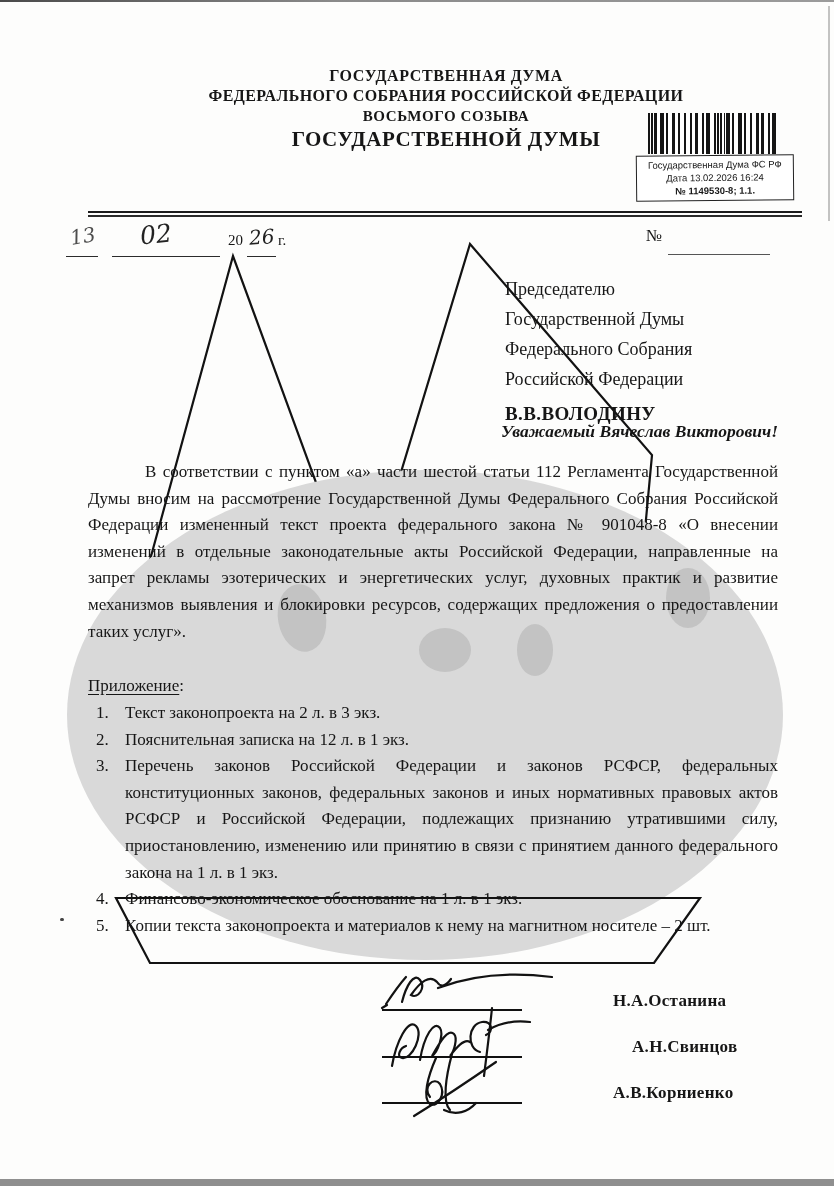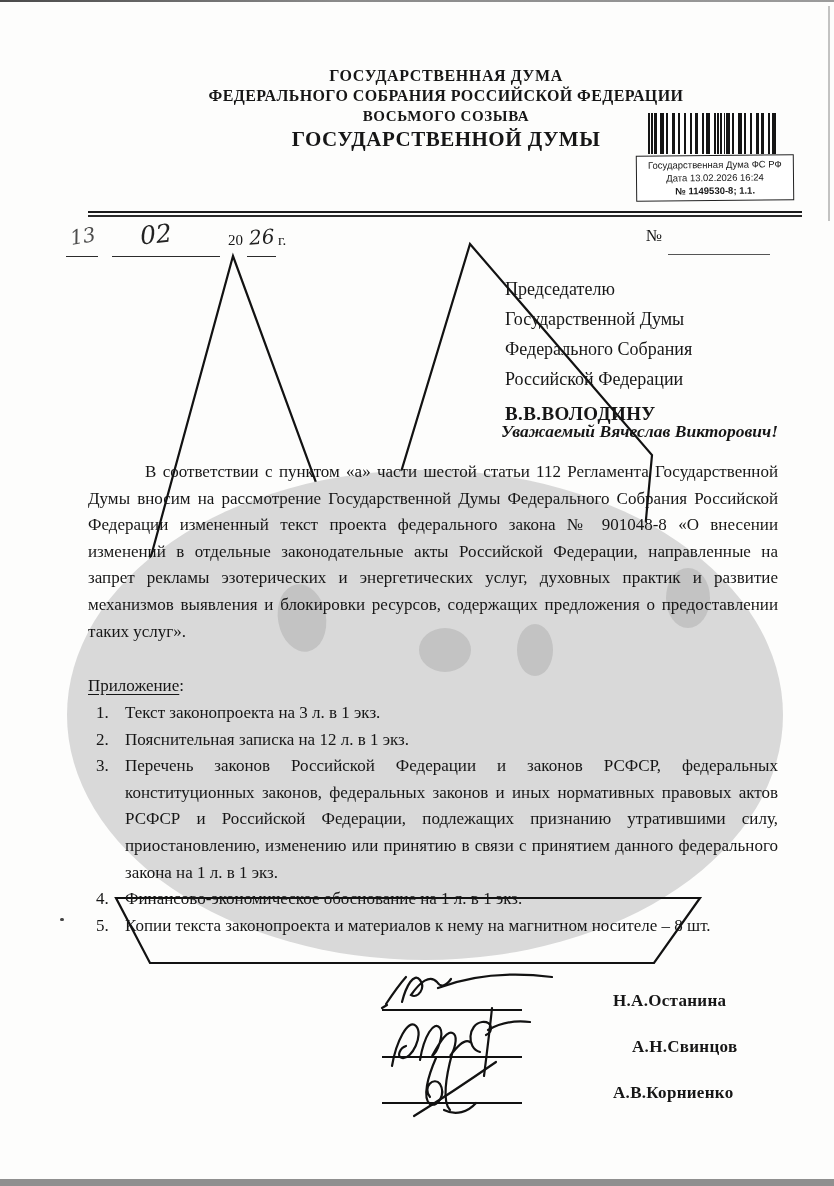--- a/index.html
+++ b/index.html
@@ -129,37 +129,37 @@
     <div class="addr-name">В.В.ВОЛОДИНУ</div>
 
     <div class="salutation">Уважаемый Вячеслав Викторович!</div>
     <div class="para">В соответствии с пунктом «а» части шестой статьи 112 Регламента Государственной Думы вносим на рассмотрение Государственной Думы Федерального Собрания Российской Федерации измененный текст проекта федерального закона № 901048-8 «О внесении изменений в отдельные законодательные акты Российской Федерации, направленные на запрет рекламы эзотерических и энергетических услуг, духовных практик и развитие механизмов выявления и блокировки ресурсов, содержащих предложения о предоставлении таких услуг».</div>
 
     <div class="attach-title"><span class="u">Приложение</span><span>:</span></div>
 
     <div class="list">
       <div class="li">
         <span class="li-num">1.</span>
-        <span class="li-text">Текст законопроекта на 3 л. в 1 экз.</span>
+        <span class="li-text">Текст законопроекта на 2 л. в 3 экз.</span>
       </div>
       <div class="li">
         <span class="li-num">2.</span>
         <span class="li-text">Пояснительная записка на 12 л. в 1 экз.</span>
       </div>
       <div class="li">
         <span class="li-num">3.</span>
         <span class="li-text">Перечень законов Российской Федерации и законов РСФСР, федеральных конституционных законов, федеральных законов и иных нормативных правовых актов РСФСР и Российской Федерации, подлежащих признанию утратившими силу, приостановлению, изменению или принятию в связи с принятием данного федерального закона на 1 л. в 1 экз.</span>
       </div>
       <div class="li">
         <span class="li-num">4.</span>
         <span class="li-text">Финансово-экономическое обоснование на 1 л. в 1 экз.</span>
       </div>
       <div class="li">
         <span class="li-num">5.</span>
-        <span class="li-text">Копии текста законопроекта и материалов к нему на магнитном носителе – 8 шт.</span>
+        <span class="li-text">Копии текста законопроекта и материалов к нему на магнитном носителе – 2 шт.</span>
       </div>
     </div>
 
     <svg class="sig-svg" style="left:380px;top:964px;" width="180" height="52" viewBox="0 0 180 52">
       <path d="M6,40 C12,31 18,22 26,13"></path>
       <path d="M2,44 l5,-3"></path>
       <path d="M22,38 C26,22 34,8 40,16 C46,24 38,35 31,31 C40,18 50,10 57,18 C61,24 66,22 71,15"></path>
       <path d="M58,24 C92,11 132,8 172,13"></path>
     </svg>
     <div class="sig-line" style="top:1009px;"></div>

